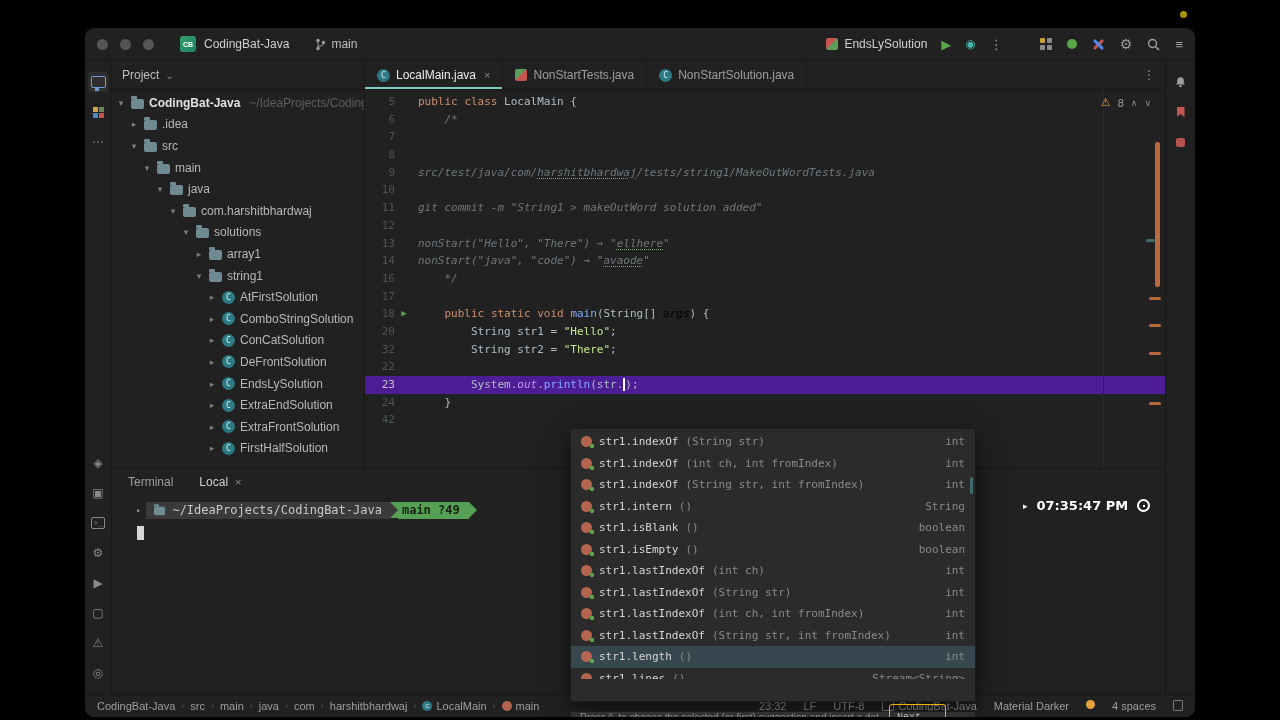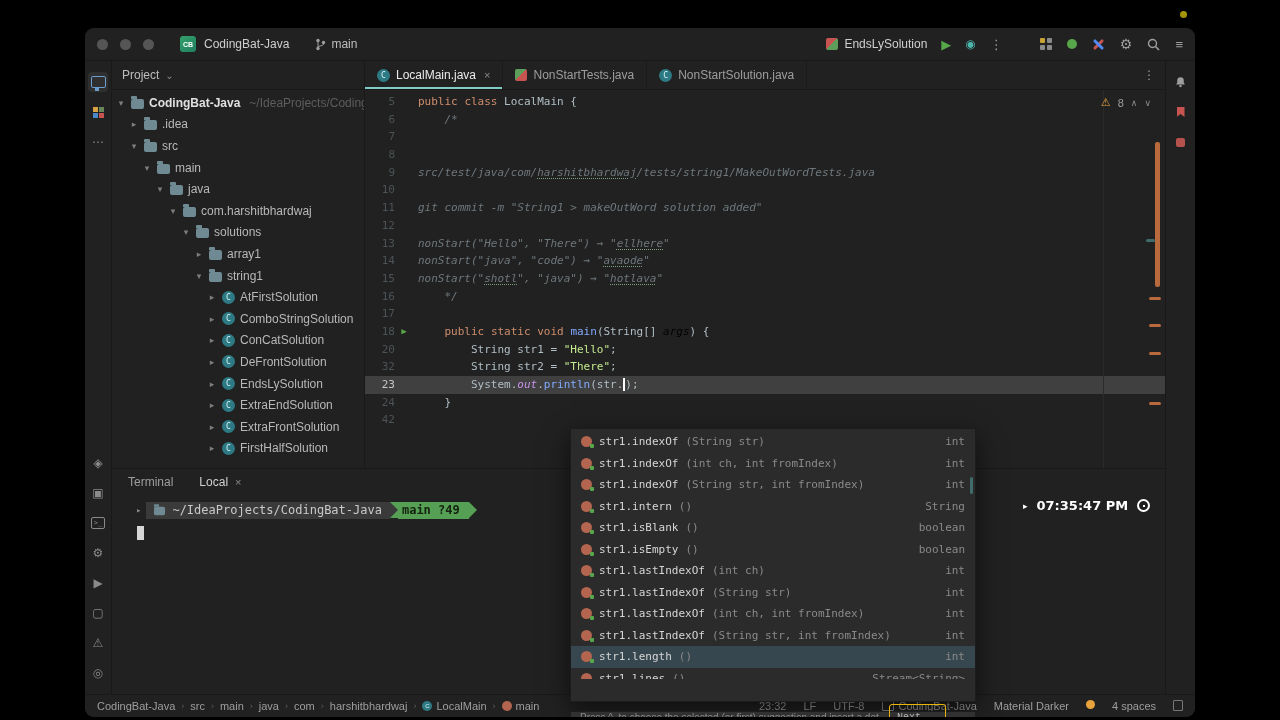--- a/index.html
+++ b/index.html
@@ -67,21 +67,21 @@
   
   .editor-col{grid-column:3;grid-row:1/3;display:flex;flex-direction:column;min-width:0;position:relative;background:#212121;}
   .tabbar{height:28px;flex:none;display:flex;align-items:stretch;border-bottom:1px solid #191919;font-size:12px;}
   .tab{display:flex;align-items:center;gap:6px;padding:0 12px;color:#9e9e9e;border-right:1px solid #1b1b1b;}
   .tab.active{color:#eaeaea;box-shadow:inset 0 -2px 0 #80cbc4;}
   .tab .close{color:#8a8a8a;font-size:11px;margin-left:2px;}
   .tab-ico-test{width:12px;height:12px;border-radius:2px;background:linear-gradient(135deg,#5e9e5b 50%,#c75450 50%);}
   .tabbar-kebab{margin-left:auto;display:flex;align-items:center;padding:0 10px;color:#9e9e9e;}
   .editor{flex:1;position:relative;overflow:hidden;font-family:"DejaVu Sans Mono",monospace;font-size:11px;padding-top:3px;}
   .cline{display:flex;height:17.7px;line-height:17.7px;white-space:pre;}
-  .cline.cur{background:#404040;}
+  .cline.cur{background:#4c1d95;}
   .gut{width:30px;flex:none;text-align:right;color:#4c5356;}
   .cur .gut{color:#c6c6c6;}
   .runcol{width:18px;flex:none;text-align:center;color:#57a64a;font-size:9px;line-height:17.7px;}
   .ctext{padding-left:5px;}
   .pl{color:#b0bec5;} .kw{color:#cf8e6d;} .str{color:#c3e88d;}
   .cmt{color:#6e777c;font-style:italic;}
   .cmtu{color:#6e777c;font-style:italic;text-decoration:underline dotted #79a079;text-underline-offset:2px;}
   .fld{color:#c792ea;font-style:italic;} .mth{color:#82aaff;} .it{font-style:italic;}
   .caret{display:inline-block;width:2px;height:13px;background:#fff;vertical-align:text-bottom;}
   .guide{position:absolute;top:0;bottom:0;left:738px;width:1px;background:#2b2b2b;}
@@ -346,26 +346,26 @@
       <div class="cline"><span class="gut">5</span><span class="runcol"></span><span class="ctext"><span class="kw">public</span><span class="pl"> </span><span class="kw">class</span><span class="pl"> LocalMain {</span></span></div>
           <div class="cline"><span class="gut">6</span><span class="runcol"></span><span class="ctext"><span class="cmt">    /*</span></span></div>
           <div class="cline"><span class="gut">7</span><span class="runcol"></span></div>
           <div class="cline"><span class="gut">8</span><span class="runcol"></span></div>
           <div class="cline"><span class="gut">9</span><span class="runcol"></span><span class="ctext"><span class="cmt">src/test/java/com/</span><span class="cmtu">harshitbhardwaj</span><span class="cmt">/tests/string1/MakeOutWordTests.java</span></span></div>
           <div class="cline"><span class="gut">10</span><span class="runcol"></span><span class="ctext"></span></div>
           <div class="cline"><span class="gut">11</span><span class="runcol"></span><span class="ctext"><span class="cmt">git commit -m "String1 &gt; makeOutWord solution added"</span></span></div>
           <div class="cline"><span class="gut">12</span><span class="runcol"></span><span class="ctext"></span></div>
           <div class="cline"><span class="gut">13</span><span class="runcol"></span><span class="ctext"><span class="cmt">nonStart("Hello", "There") → "</span><span class="cmtu">ellhere</span><span class="cmt">"</span></span></div>
           <div class="cline"><span class="gut">14</span><span class="runcol"></span><span class="ctext"><span class="cmt">nonStart("java", "code") → "</span><span class="cmtu">avaode</span><span class="cmt">"</span></span></div>
-          <div class="cline"><span class="gut">15</span><span class="runcol"></span><span class="ctext"><span class="cmt">nonStart("</span><span class="cmtu">shotl</span><span class="cmt">", "java") → "</span><span class="cmtu">hotlava</span><span class="cmt">"</span></span></div>
           <div class="cline"><span class="gut">16</span><span class="runcol"></span><span class="ctext"><span class="cmt">    */</span></span></div>
           <div class="cline"><span class="gut">17</span><span class="runcol"></span><span class="ctext"></span></div>
           <div class="cline"><span class="gut">18</span><span class="runcol">▶</span><span class="ctext"><span class="pl">    </span><span class="kw">public</span><span class="pl"> </span><span class="kw">static</span><span class="pl"> </span><span class="kw">void</span><span class="pl"> </span><span class="mth">main</span><span class="pl">(String[] </span><span class="it">args</span><span class="pl">) {</span></span></div>
           <div class="cline"><span class="gut">20</span><span class="runcol"></span><span class="ctext"><span class="pl">        String str1 = </span><span class="str">"Hello"</span><span class="pl">;</span></span></div>
           <div class="cline"><span class="gut">32</span><span class="runcol"></span><span class="ctext"><span class="pl">        String str2 = </span><span class="str">"There"</span><span class="pl">;</span></span></div>
+          <div class="cline"><span class="gut">22</span><span class="runcol"></span><span class="ctext"></span></div>
           <div class="cline cur"><span class="gut">23</span><span class="runcol"></span><span class="ctext"><span class="pl">        System.</span><span class="fld">out</span><span class="pl">.</span><span class="mth">println</span><span class="pl">(str.</span><span class="caret"></span><span class="pl">);</span></span></div>
           <div class="cline"><span class="gut">24</span><span class="runcol"></span><span class="ctext"><span class="pl">    }</span></span></div>
           <div class="cline"><span class="gut">42</span><span class="runcol"></span><span class="ctext"></span></div>
         </div>
     </div>
 
     <div class="stripe stripe-right" id="stripe-right">
         <div class="st-ico">
           <svg width="13" height="14" viewBox="0 0 16 16">
             <path d="M8 2a4 4 0 0 0-4 4v3l-1.5 2h11L12 9V6a4 4 0 0 0-4-4z" fill="#9e9e9e"></path>

